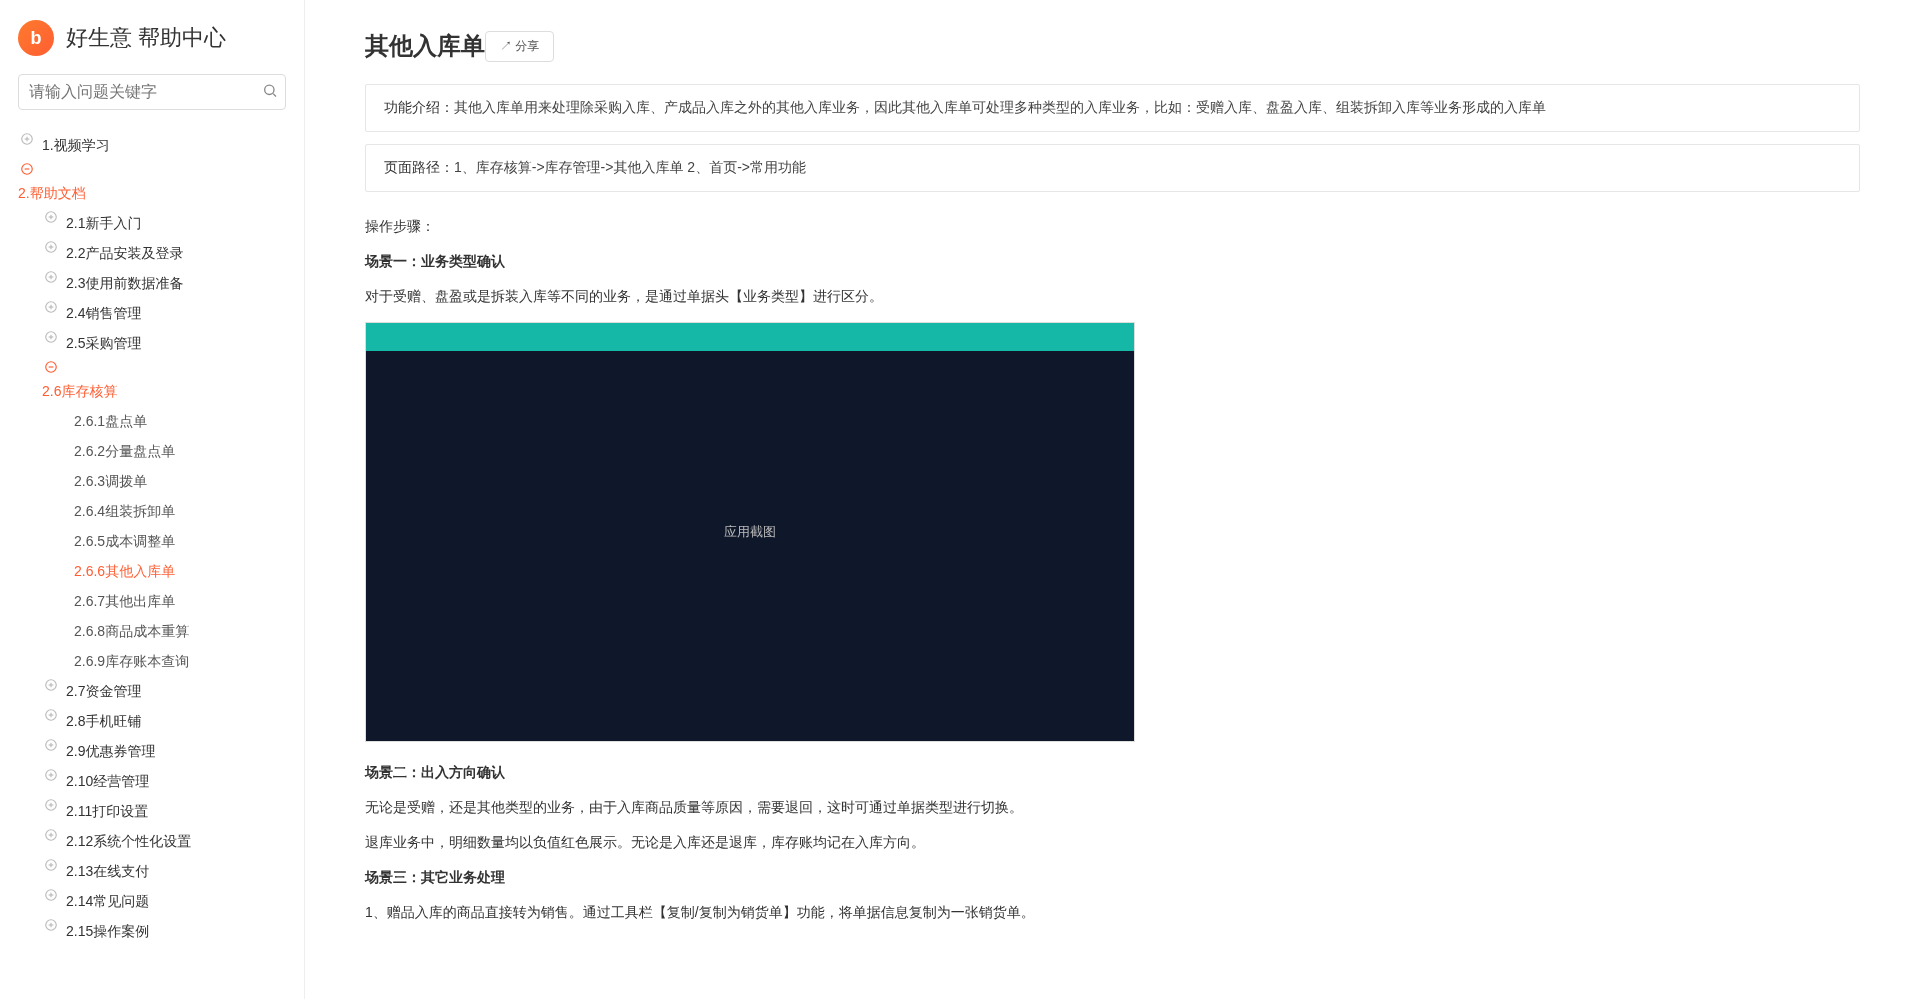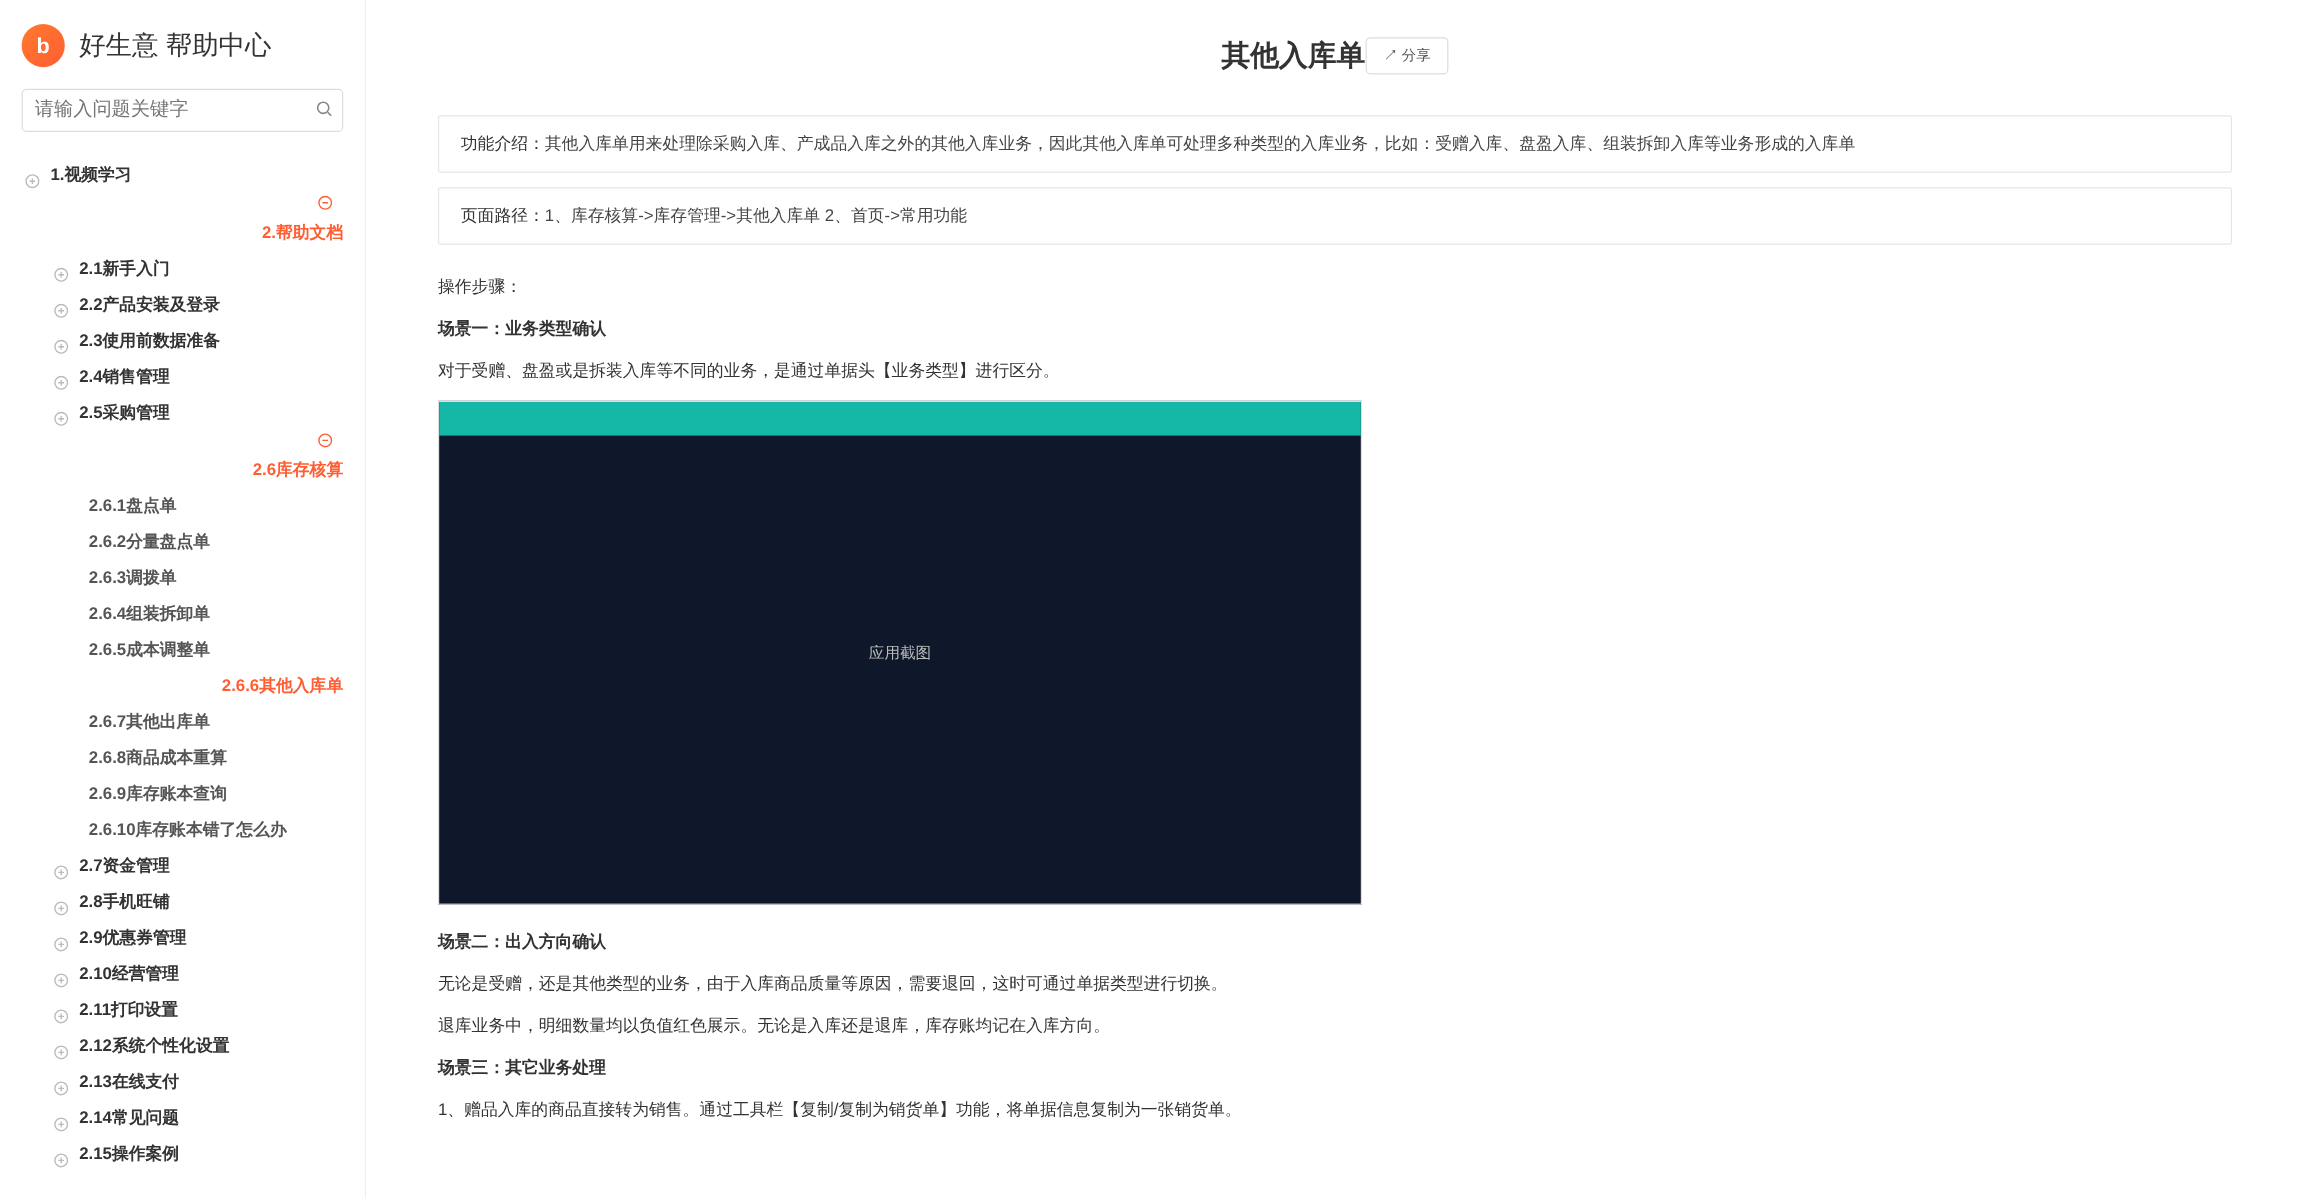--- a/index.html
+++ b/index.html
@@ -46,37 +46,36 @@
 .search-box .search-icon {
   position: absolute; right: 8px; top: 50%; transform: translateY(-50%);
   color: #888;
 }
 .nav { list-style: none; }
 .nav li { line-height: 30px; }
 .nav .lvl1 { padding-left: 0; }
 .nav .lvl2 { padding-left: 24px; }
 .nav .lvl3 { padding-left: 56px; }
 .nav .item {
-  display: flex; align-items: flex-end;
+  display: flex; align-items: flex-start;
   color: #333; cursor: pointer;
   font-size: 14px;
-  font-weight: bold;
 }
 .nav .item.active { color: #ff5e33; flex-direction: column; }
 .nav .item .tog {
   display: inline-flex; width: 18px; height: 18px; align-items: center; justify-content: center;
   margin-right: 6px; color: #bbb;
 }
 .nav .item .tog svg { width: 14px; height: 14px; }
 .nav .item.active .tog, .nav .item.expanded .tog { color: #ff5e33; }
 .nav .lvl3 .item { color: #555; }
 .nav .lvl3 .item.active { color: #ff5e33; }
 
 .main { flex: 1; padding: 30px 60px 40px 60px; }
-.title-row { display: flex; justify-content: center; align-items: center; margin-bottom: 34px; }
+.title-row { display: flex; justify-content: flex-start; align-items: center; margin-bottom: 22px; }
 .page-title { font-size: 24px; font-weight: 600; color: #333; }
 .share-btn {
   border: 1px solid #ddd; border-radius: 4px;
   padding: 6px 14px; background: #fff; cursor: pointer;
   color: #555; font-size: 12px;
 }
 .card {
   border: 1px solid #e6e6e6;
   border-radius: 2px;
   padding: 14px 18px;
@@ -257,25 +256,20 @@
       <li class="lvl3">
           <div class="item">
             <span>2.6.8商品成本重算</span>
           </div>
         </li>
       <li class="lvl3">
           <div class="item">
             <span>2.6.9库存账本查询</span>
           </div>
         </li>
-      <li class="lvl3">
-          <div class="item">
-            <span>2.6.10库存账本错了怎么办</span>
-          </div>
-        </li>
 
       <li class="lvl2">
           <div class="item">
             <span class="tog">
               <svg viewBox="0 0 24 24">
                 <circle cx="12" cy="12" r="9" fill="none" stroke="currentColor" stroke-width="2"></circle>
                 <line x1="8" y1="12" x2="16" y2="12" stroke="currentColor" stroke-width="2"></line>
                 <line x1="12" y1="8" x2="12" y2="16" stroke="currentColor" stroke-width="2"></line>
               </svg>
             </span>

